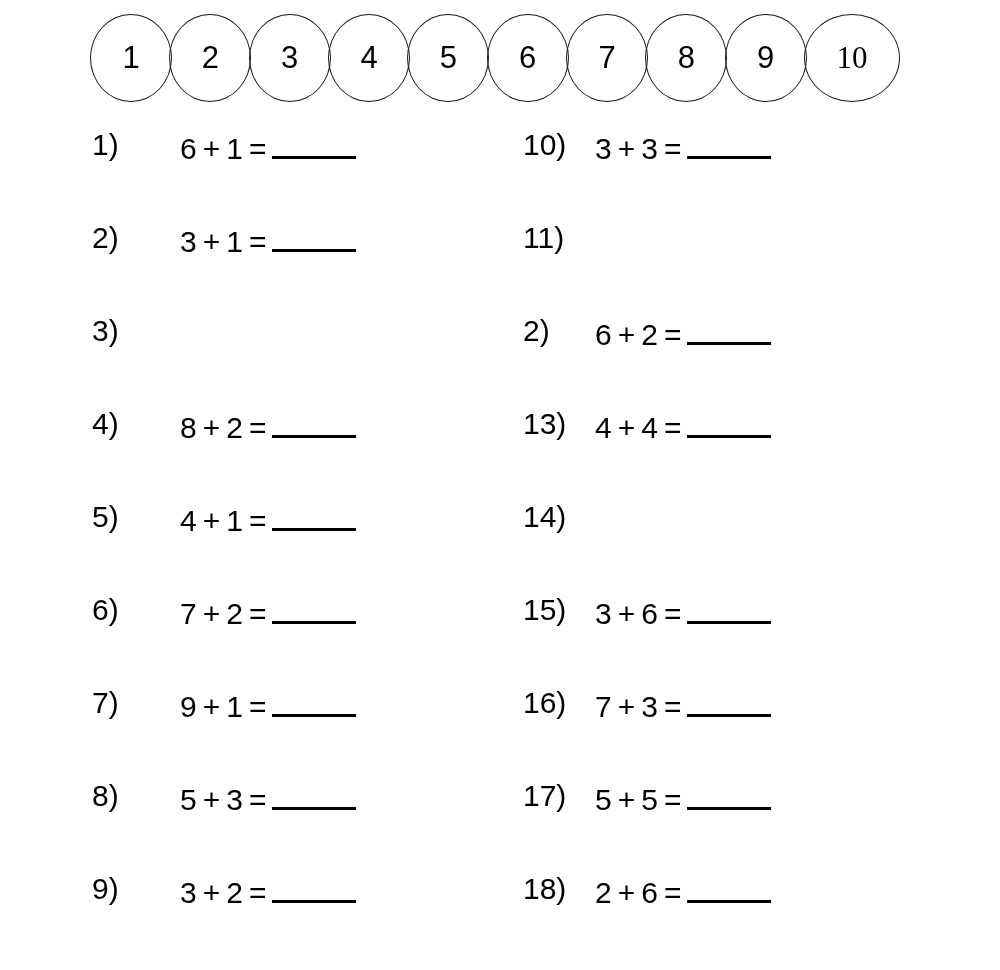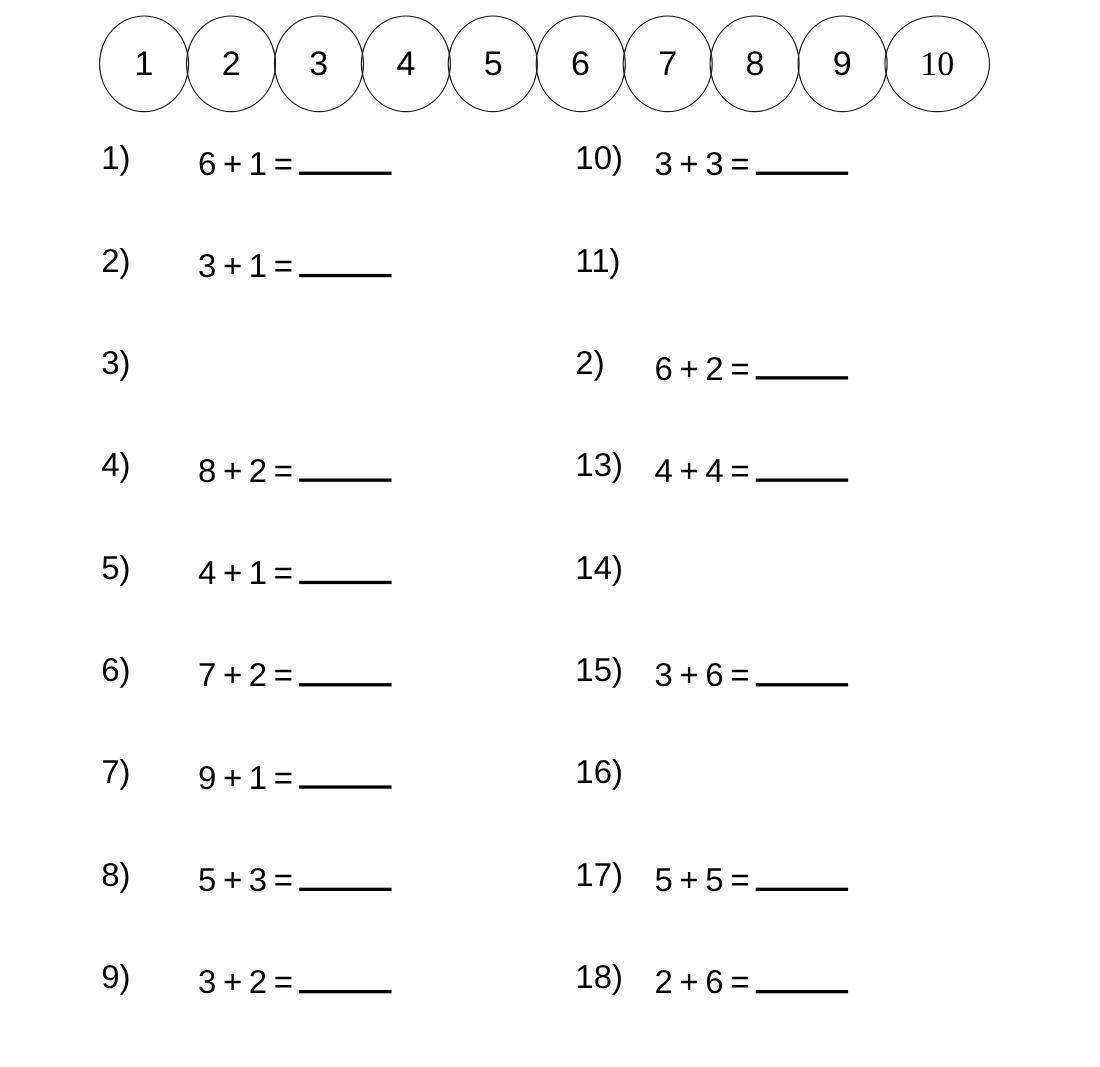--- a/index.html
+++ b/index.html
@@ -187,20 +187,21 @@
       </div>
       <div class="problem-row">
         <span class="problem-index">14)</span>
       </div>
       <div class="problem-row">
         <span class="problem-index">15)</span>
         <span class="problem-equation"><span class="eq-term">3</span><span class="eq-op">+</span><span class="eq-term">6</span><span class="eq-equals">=</span><span class="answer-blank"></span></span>
       </div>
       <div class="problem-row">
         <span class="problem-index">16)</span>
+        <span class="problem-equation"><span class="eq-term">7</span><span class="eq-op">+</span><span class="eq-term">3</span><span class="eq-equals">=</span><span class="answer-blank"></span></span>
       </div>
       <div class="problem-row">
         <span class="problem-index">17)</span>
         <span class="problem-equation"><span class="eq-term">5</span><span class="eq-op">+</span><span class="eq-term">5</span><span class="eq-equals">=</span><span class="answer-blank"></span></span>
       </div>
       <div class="problem-row">
         <span class="problem-index">18)</span>
         <span class="problem-equation"><span class="eq-term">2</span><span class="eq-op">+</span><span class="eq-term">6</span><span class="eq-equals">=</span><span class="answer-blank"></span></span>
       </div>
     </div>

